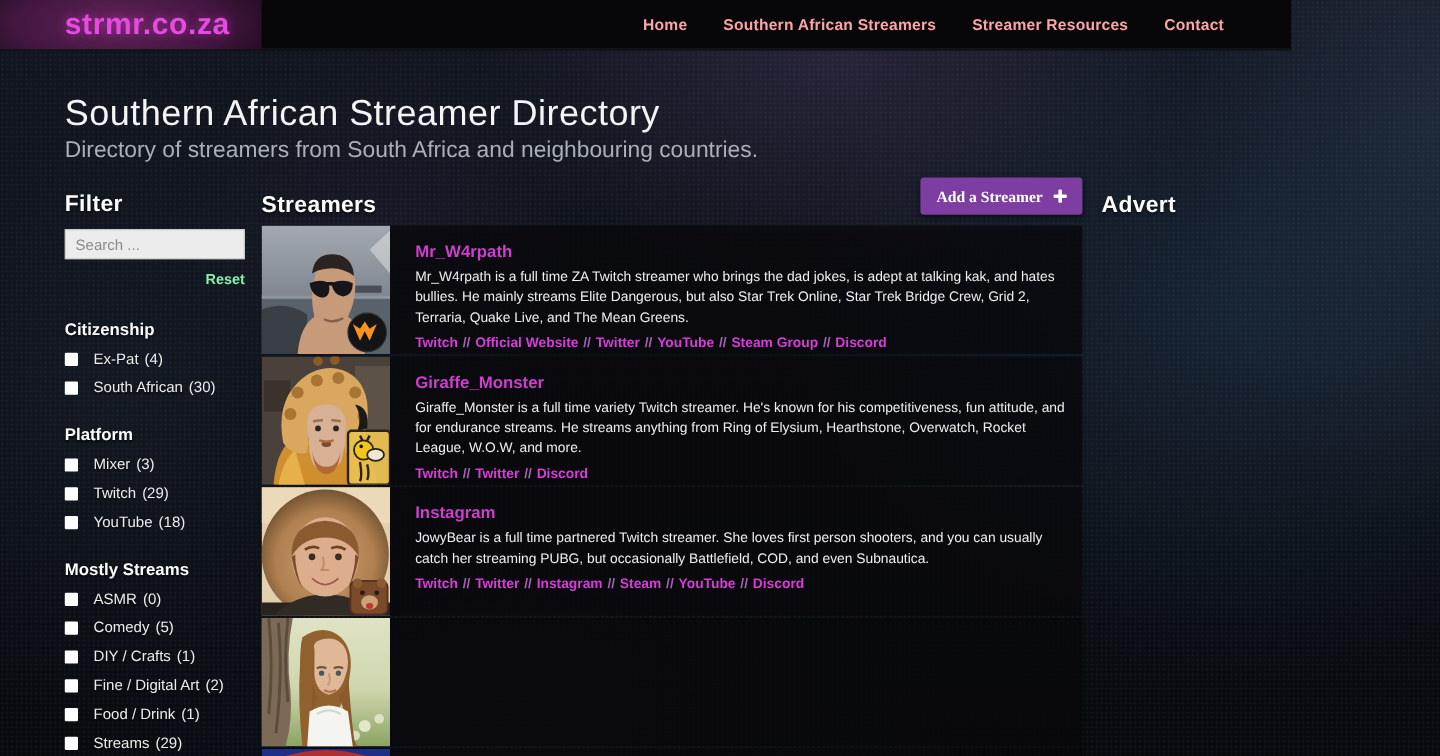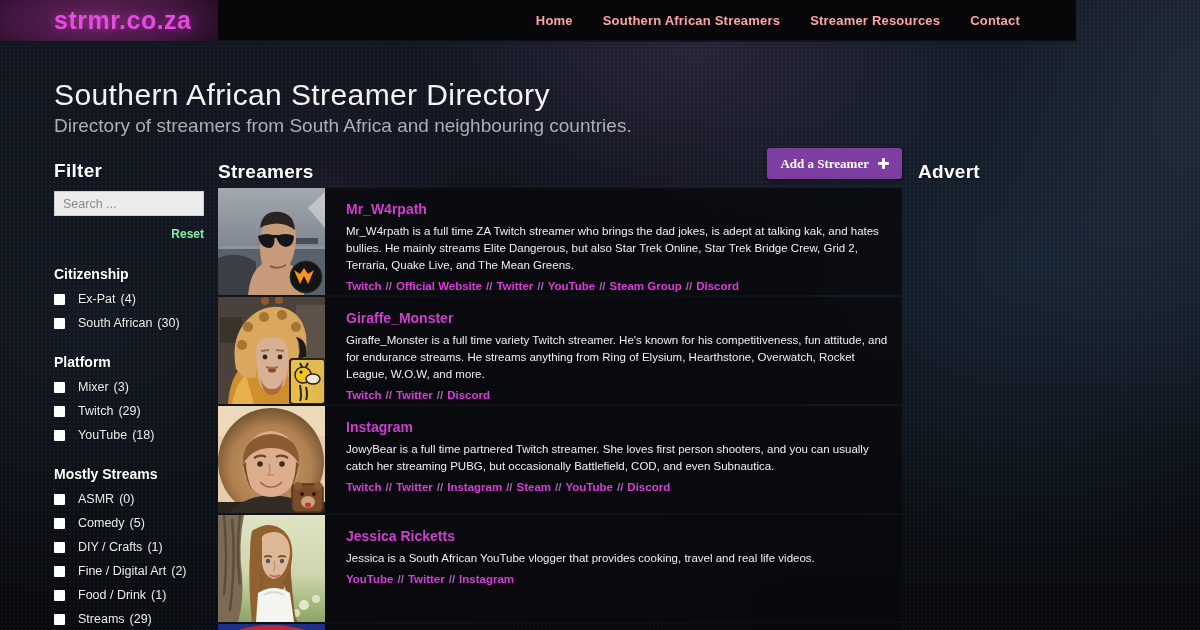--- a/index.html
+++ b/index.html
@@ -345,27 +345,20 @@
         <path d="M46 42 Q50 40 54 42" stroke="#7a5432" stroke-width="1.8" fill="none"></path>
         <path d="M60 42 Q64 40 68 42" stroke="#7a5432" stroke-width="1.8" fill="none"></path>
         <circle cx="50" cy="46" r="2.2" fill="#46585c"></circle>
           <circle cx="64" cy="46" r="2.2" fill="#46585c"></circle>
         <path d="M56 46 Q58 54 55 56" stroke="#c29272" stroke-width="1.4" fill="none"></path>
         <path d="M52 60 Q57 63 62 60" stroke="#b57258" stroke-width="1.8" fill="none"></path>
         <path d="M44 26 Q40 50 46 66 Q40 80 42 107 L70 107 Q74 84 64 66 Q72 60 72 44 Q74 80 78 107 L40 107 Z" fill="#8a5a2c"></path>
         <path d="M40 78 Q56 68 72 78 L76 107 L38 107 Z" fill="#f4f4f0"></path>
         <path d="M46 80 Q56 74 66 80" stroke="#d8d8d2" stroke-width="2" fill="none"></path>
       </svg>
-      <div class="card-body">
-        <div class="streamer-name">Jessica Ricketts</div>
-        <div class="streamer-desc">Jessica is a South African YouTube vlogger that provides cooking, travel and real life videos.</div>
-        <div class="streamer-links">
-          <span class="streamer-link">YouTube</span><span class="link-sep">//</span><span class="streamer-link">Twitter</span><span class="link-sep">//</span><span class="streamer-link">Instagram</span>
-        </div>
-      </div>
     </div>
 
     <div class="card partial">
       <svg class="avatar" style="height:6px" viewBox="0 0 107 6" preserveAspectRatio="none">
         <rect width="107" height="6" fill="#1f2e86"></rect>
         <path d="M20 6 Q53 -4 88 6 Z" fill="#b03030"></path>
       </svg>
     </div>
 
   </div>

